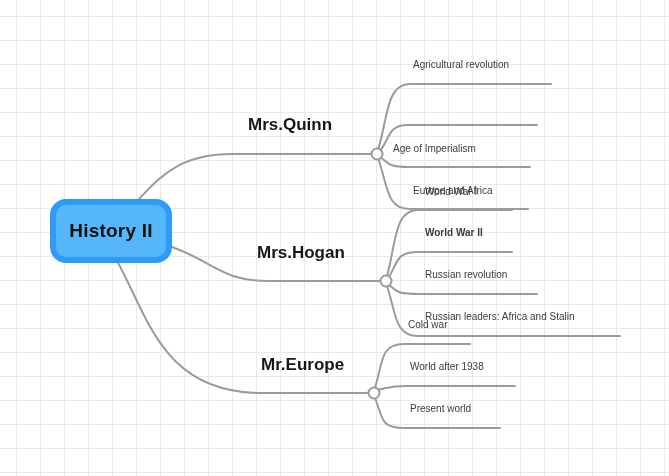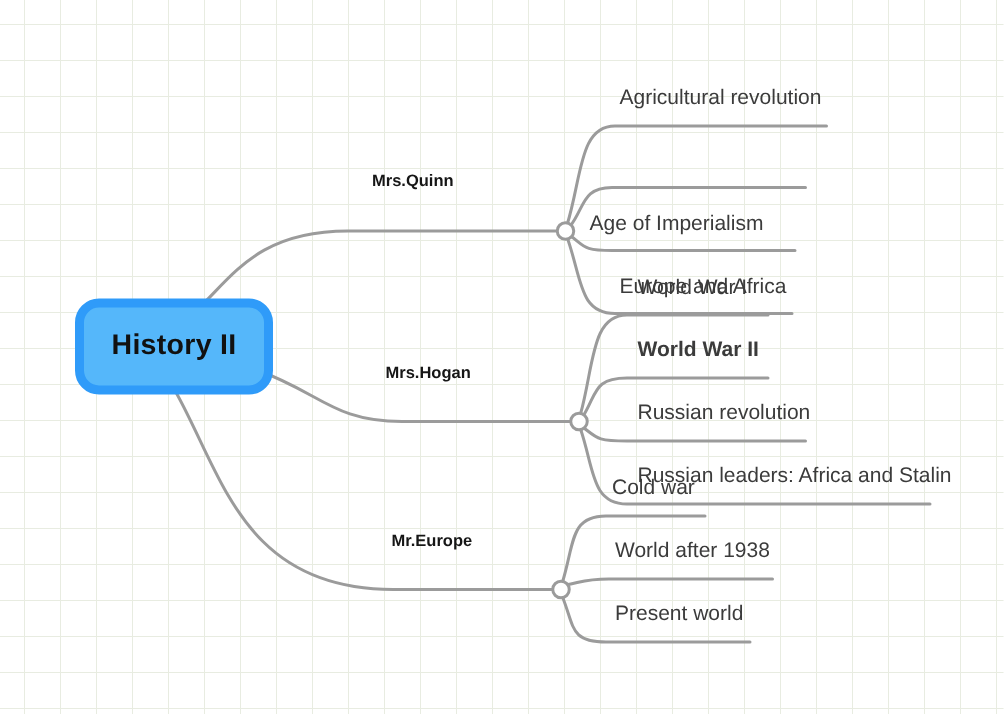--- a/index.html
+++ b/index.html
@@ -20,47 +20,47 @@
     background-position:16px 16px;
   }
   .links{
     position:absolute;
     left:0;top:0;
     width:669px;height:476px;
   }
   .root-node{
     position:absolute;
     left:50px; top:199px;
-    width:132px; height:64px;
+    width:122px; height:64px;
     box-sizing:border-box;
     background:#55b7fa;
     border:6px solid #2f9bf9;
     border-radius:16px;
     display:flex;
     align-items:center;
     justify-content:center;
     cursor:pointer;
   }
   .root-node .root-label{
     font-size:19px;
     font-weight:800;
     color:#111111;
     letter-spacing:0.2px;
   }
   .branch-label{
     position:absolute;
-    font-size:11px;
+    font-size:17px;
     font-weight:800;
     color:#161616;
     white-space:nowrap;
     cursor:pointer;
   }
   .subtopic{
     position:absolute;
-    font-size:14px;
+    font-size:10px;
     line-height:15px;
     color:#3b3b3b;
     white-space:nowrap;
     cursor:pointer;
   }
 </style>
 </head>
 <body>
 
 <div class="canvas">

